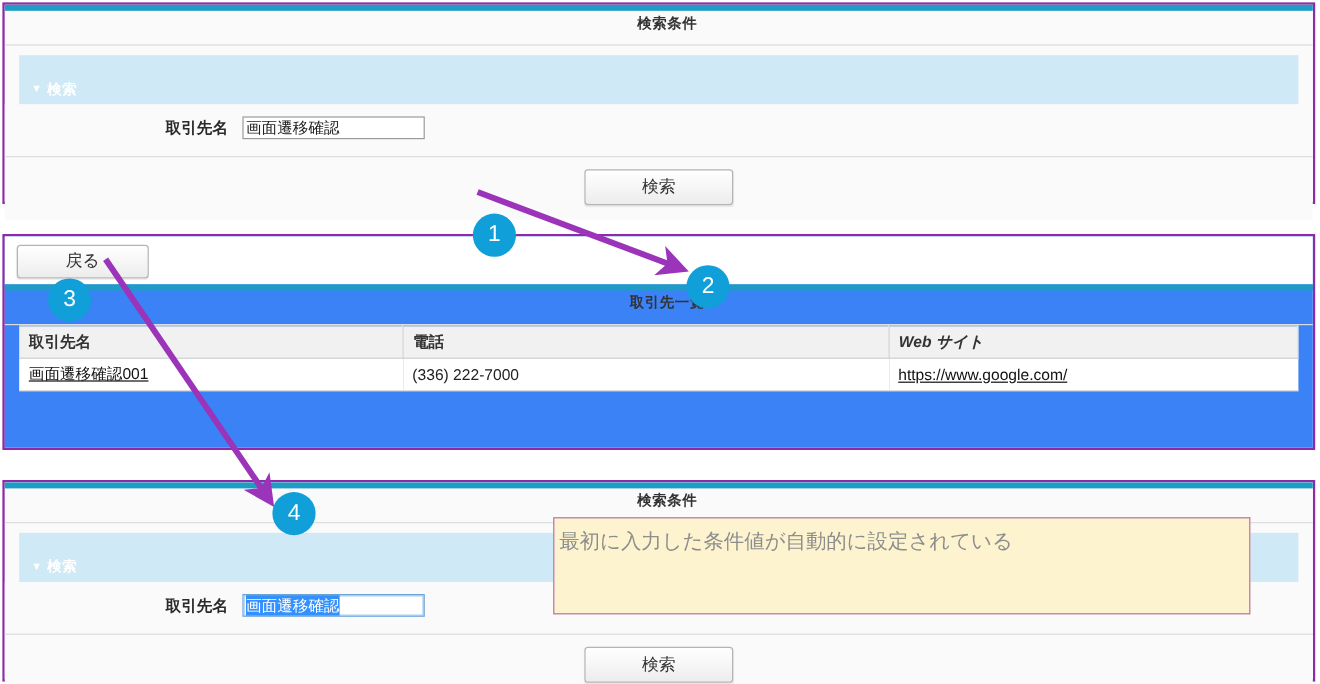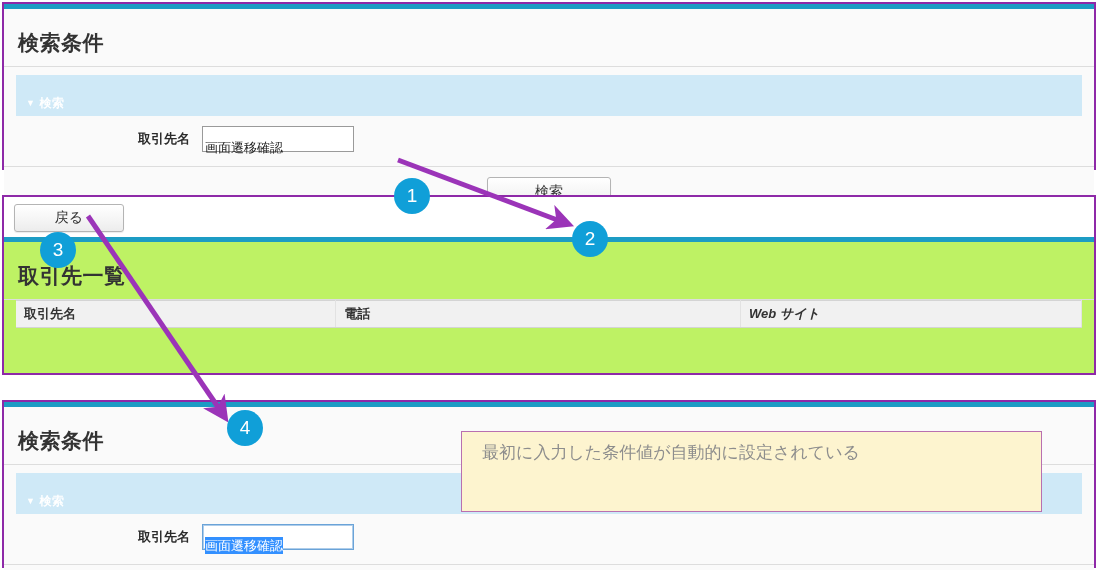--- a/index.html
+++ b/index.html
@@ -36,25 +36,26 @@
     background: #fafafa;
   }
 
   .teal-bar {
     height: 5px;
     background: #1d9cc4;
     width: 100%;
   }
 
   .page-title {
-    font-size: 21px;
+    font-size: 12px;
     font-weight: bold;
     color: #333333;
-    padding: 20px 0 9px 14px;
+    padding: 2px 0 9px 14px;
     letter-spacing: 0.5px;
+    text-align: center;
   }
 
   .hr-light {
     height: 1px;
     background: #dddddd;
     width: 100%;
   }
 
   
   .section-head {
@@ -89,21 +90,21 @@
     color: #2b2b2b;
   }
   .text-input {
     width: 152px;
     height: 19px;
     box-sizing: border-box;
     border: 1px solid #9a9a9a;
     background: #ffffff;
     font-size: 13px;
     color: #222222;
-    padding: 12px 2px;
+    padding: 0 2px;
     line-height: 17px;
     font-family: "Liberation Sans", "DejaVu Sans", sans-serif;
     outline: none;
   }
   .text-input.focused {
     border: 1px solid #6aa3d8;
     box-shadow: 0 0 0 1px #aecdea inset;
   }
   .text-input.focused .sel {
     background: #3390ff;
@@ -184,21 +185,21 @@
   .col-web   { width: 32%; font-style: italic; }
 
   
   .callout {
     position: absolute;
     box-sizing: border-box;
     background: #fdf4cf;
     border: 1px solid #b96fb0;
     color: #8d8d8d;
     font-size: 17px;
-    padding: 9px 20px;
+    padding: 9px 4px;
     line-height: 1.3;
     font-family: "DejaVu Sans", "Liberation Sans", sans-serif;
   }
 
   
   .badge {
     position: absolute;
     width: 36px;
     height: 36px;
     border-radius: 50%;
@@ -242,38 +243,47 @@
         </div>
       </div>
 
       <div class="btn-row">
         <span class="btn">検索</span>
       </div>
     </div>
   </div>
 
   <div class="panel" style="left:2px; top:195px; width:1094px; height:180px;">
-    <div class="panel-inner" style="background:#bef264;">
+    <div class="panel-inner" style="background:#3b82f6;">
       <div class="back-row">
         <span class="btn btn-back">戻る</span>
       </div>
       <div class="teal-bar"></div>
       <div class="page-title">取引先一覧</div>
       <div class="hr-light"></div>
 
 
       <table class="list">
         <thead>
           <tr>
             <th class="col-name">取引先名</th>
             <th class="col-phone">電話</th>
             <th class="col-web">Web サイト</th>
           </tr>
         </thead>
         <tbody>
+          <tr>
+            <td>
+              <a href="#">画面遷移確認001</a>
+            </td>
+            <td>(336) 222-7000</td>
+            <td>
+              <a href="#">https://www.google.com/</a>
+            </td>
+          </tr>
         </tbody>
       </table>
     </div>
   </div>
 
   <div class="panel" style="left:2px; top:400px; width:1094px; height:168px;">
     <div class="panel-inner">
       <div class="teal-bar"></div>
       <div class="page-title">検索条件</div>
       <div class="hr-light"></div>

